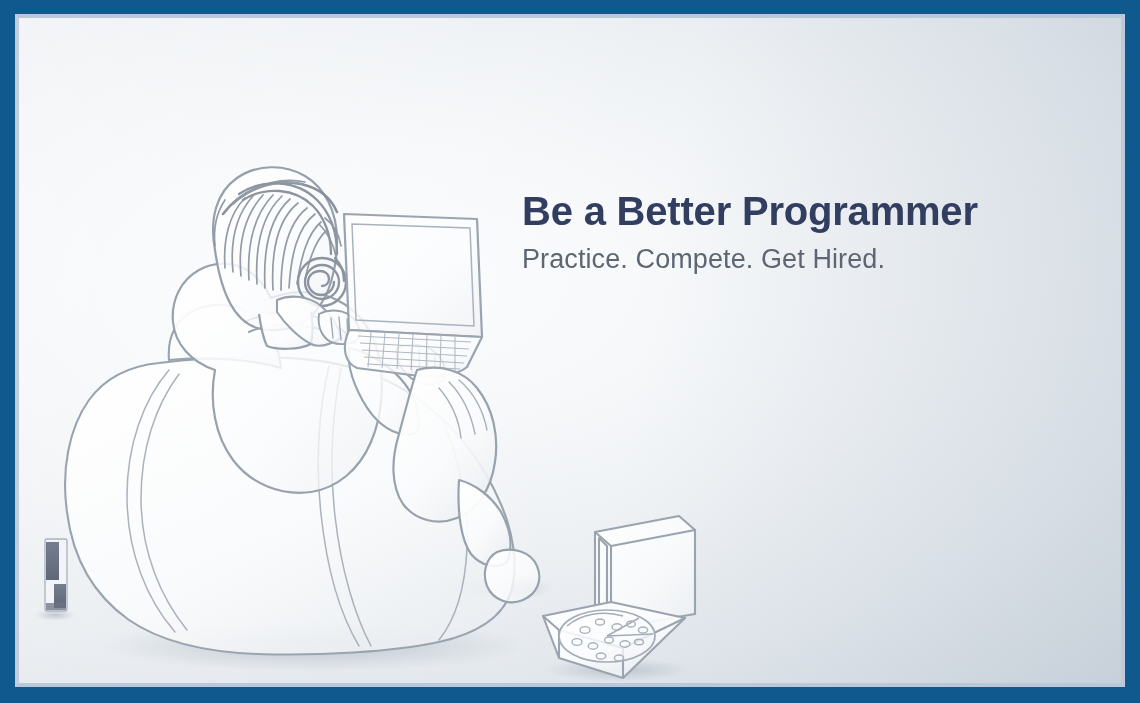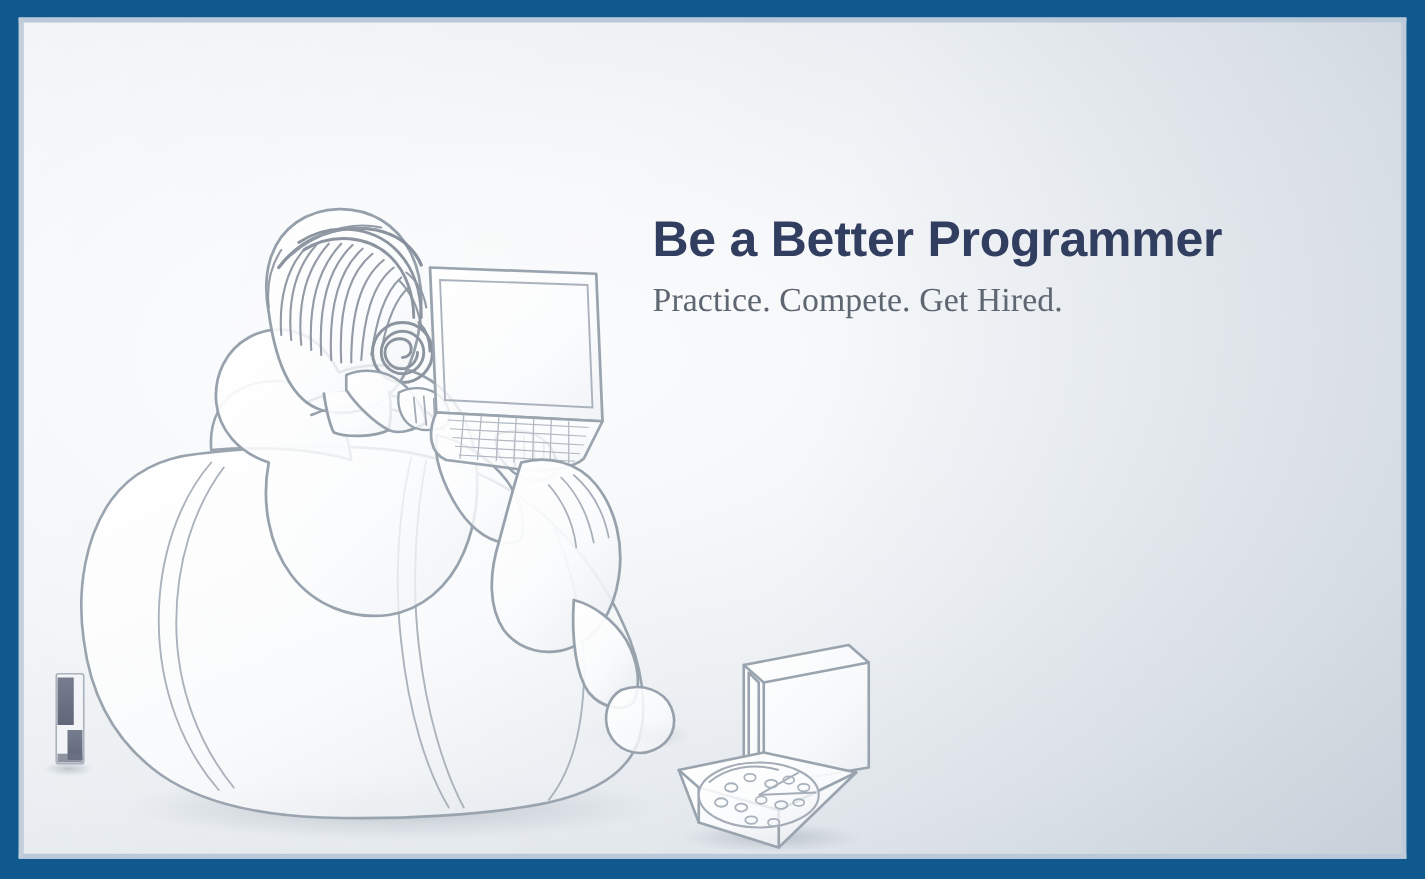--- a/index.html
+++ b/index.html
@@ -39,41 +39,40 @@
   }
   
   #illustration{
     position:absolute;left:0;top:0;
     width:1108px;height:671px;
   }
   #illustration svg{display:block;width:100%;height:100%;}
   
   #text-block{
     position:absolute;
-    left:503px;top:152px;
+    left:503px;top:171px;
     width:520px;
   }
   #headline{
     margin:0;
     font-size:40px;
     font-weight:bold;
     letter-spacing:-0.2px;
     color:#323e60;
     line-height:1.12;
     white-space:nowrap;
   }
   #subheadline{
     margin:9px 0 0 0;
     font-size:27px;
     font-weight:normal;
     letter-spacing:0.1px;
     color:#5e6672;
     line-height:1.2;
     white-space:nowrap;
-    font-family:Liberation Serif, serif;
   }
 </style>
 </head>
 <body>
 
 <div id="banner">
   <div id="inner-frame">
 
     <div id="bg-gradient"></div>
     <div id="bg-sheen"></div>

